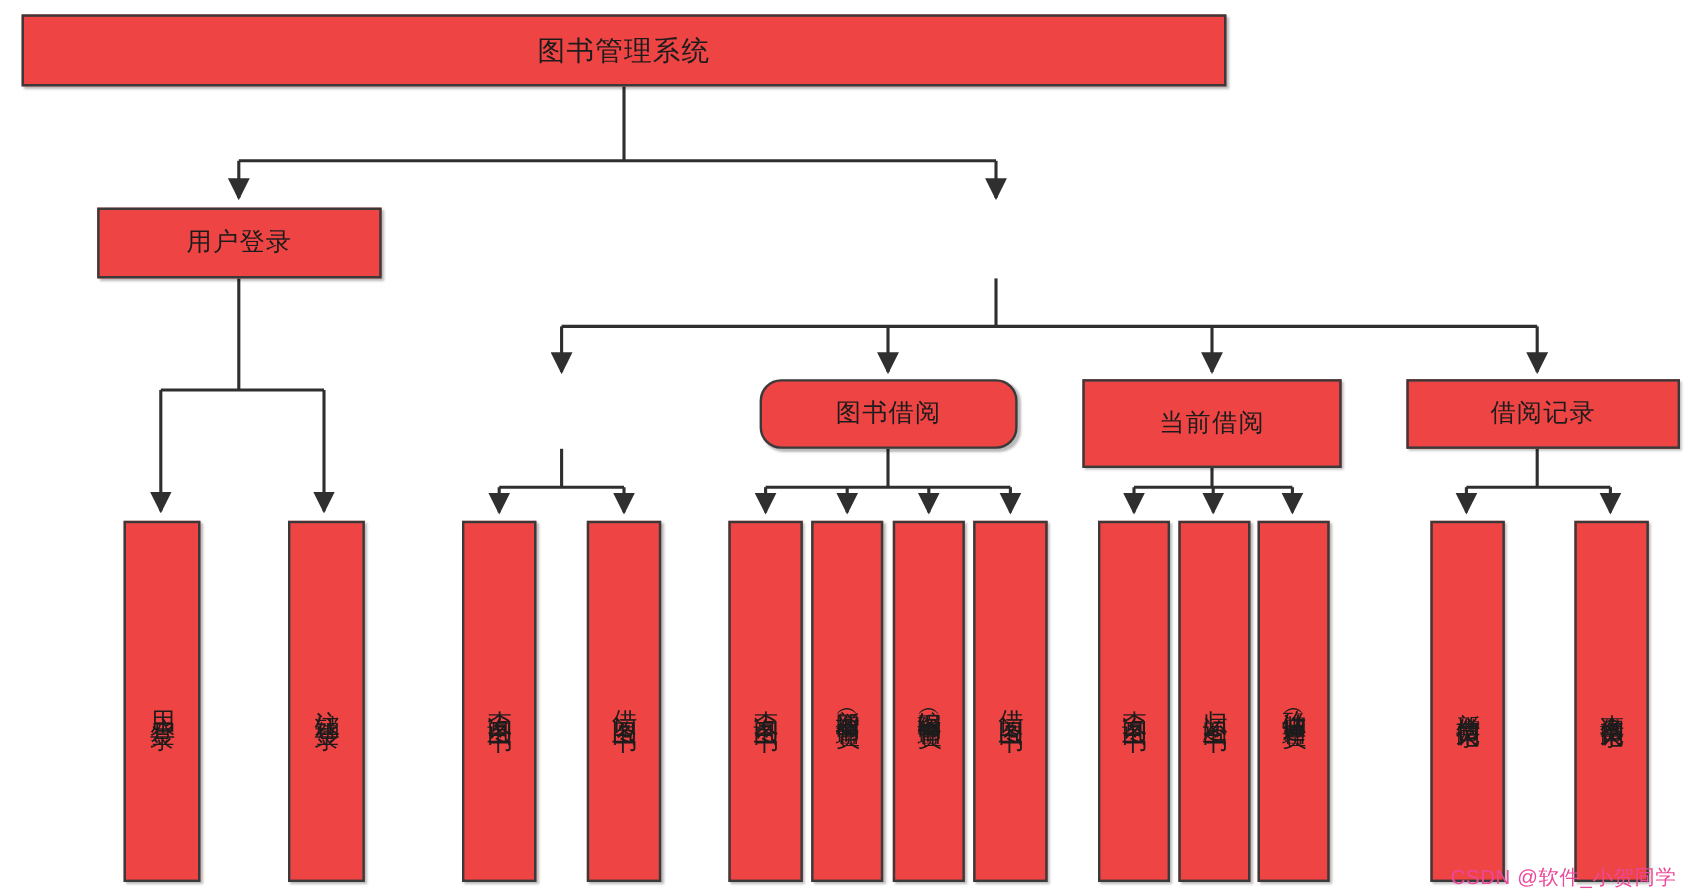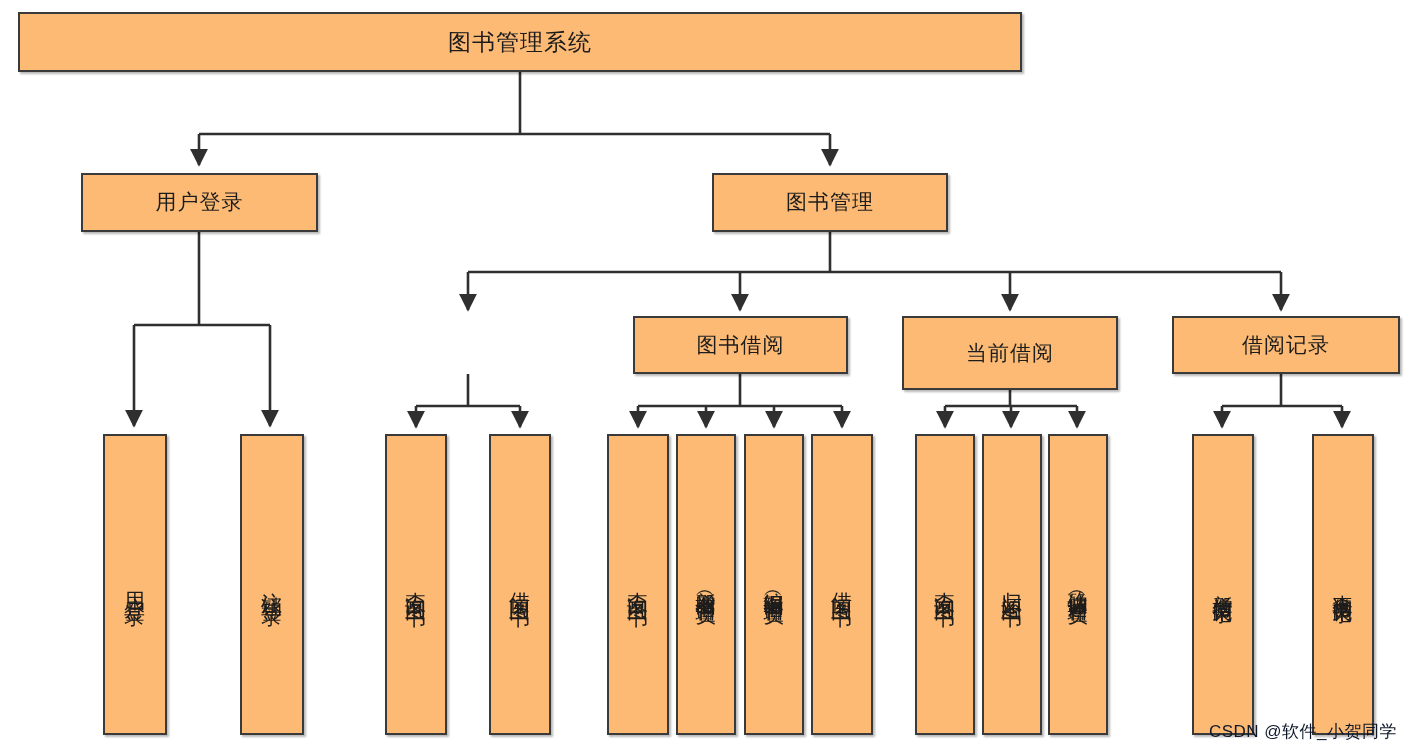--- a/index.html
+++ b/index.html
@@ -24,21 +24,21 @@
     left: 0;
     top: 0;
     width: 1405px;
     height: 747px;
     pointer-events: none;
   }
   
   .node {
     position: absolute;
     box-sizing: border-box;
-    background: #fdba74;
+    background: #ef4444;
     border: 2px solid #3a3a3a;
     box-shadow: 2px 2px 2px rgba(0,0,0,0.28);
     display: flex;
     align-items: center;
     justify-content: center;
     color: #1a1a1a;
   }
   .node .label {
     font-size: 21px;
     line-height: 1.05;
@@ -65,21 +65,21 @@
   .node.vertical.tight .label {
     letter-spacing: 2px;
     font-size: 20px;
   }
   
   #watermark {
     position: absolute;
     right: 8px;
     bottom: 4px;
     font-size: 17px;
-    color: #0f172a;
+    color: #ec4899;
     letter-spacing: 0.5px;
     white-space: nowrap;
     font-family: "Liberation Sans", "DejaVu Sans", sans-serif;
     text-align: center;
   }
 </style>
 </head>
 <body>
 
 <div id="canvas">
@@ -135,26 +135,23 @@
   </svg>
 
   <div class="node root" style="left:18px; top:12px; width:1004px; height:60px;">
     <span class="label">图书管理系统</span>
   </div>
 
   <div class="node" style="left:81px; top:173px; width:237px; height:59px;">
     <span class="label">用户登录</span>
   </div>
 
-  <div class="node" style="left:712px; top:173px; width:236px; height:59px;">
-    <span class="label">图书管理</span>
-  </div>
-
-
-  <div class="node" style="left:633px; top:316px; width:215px; height:58px;">
+
+
+  <div class="node" style="left:633px; top:316px; width:215px; height:58px;border-radius:18px;">
     <span class="label">图书借阅</span>
   </div>
 
   <div class="node" style="left:902px; top:316px; width:216px; height:74px;">
     <span class="label">当前借阅</span>
   </div>
 
   <div class="node" style="left:1172px; top:316px; width:228px; height:58px;">
     <span class="label">借阅记录</span>
   </div>

